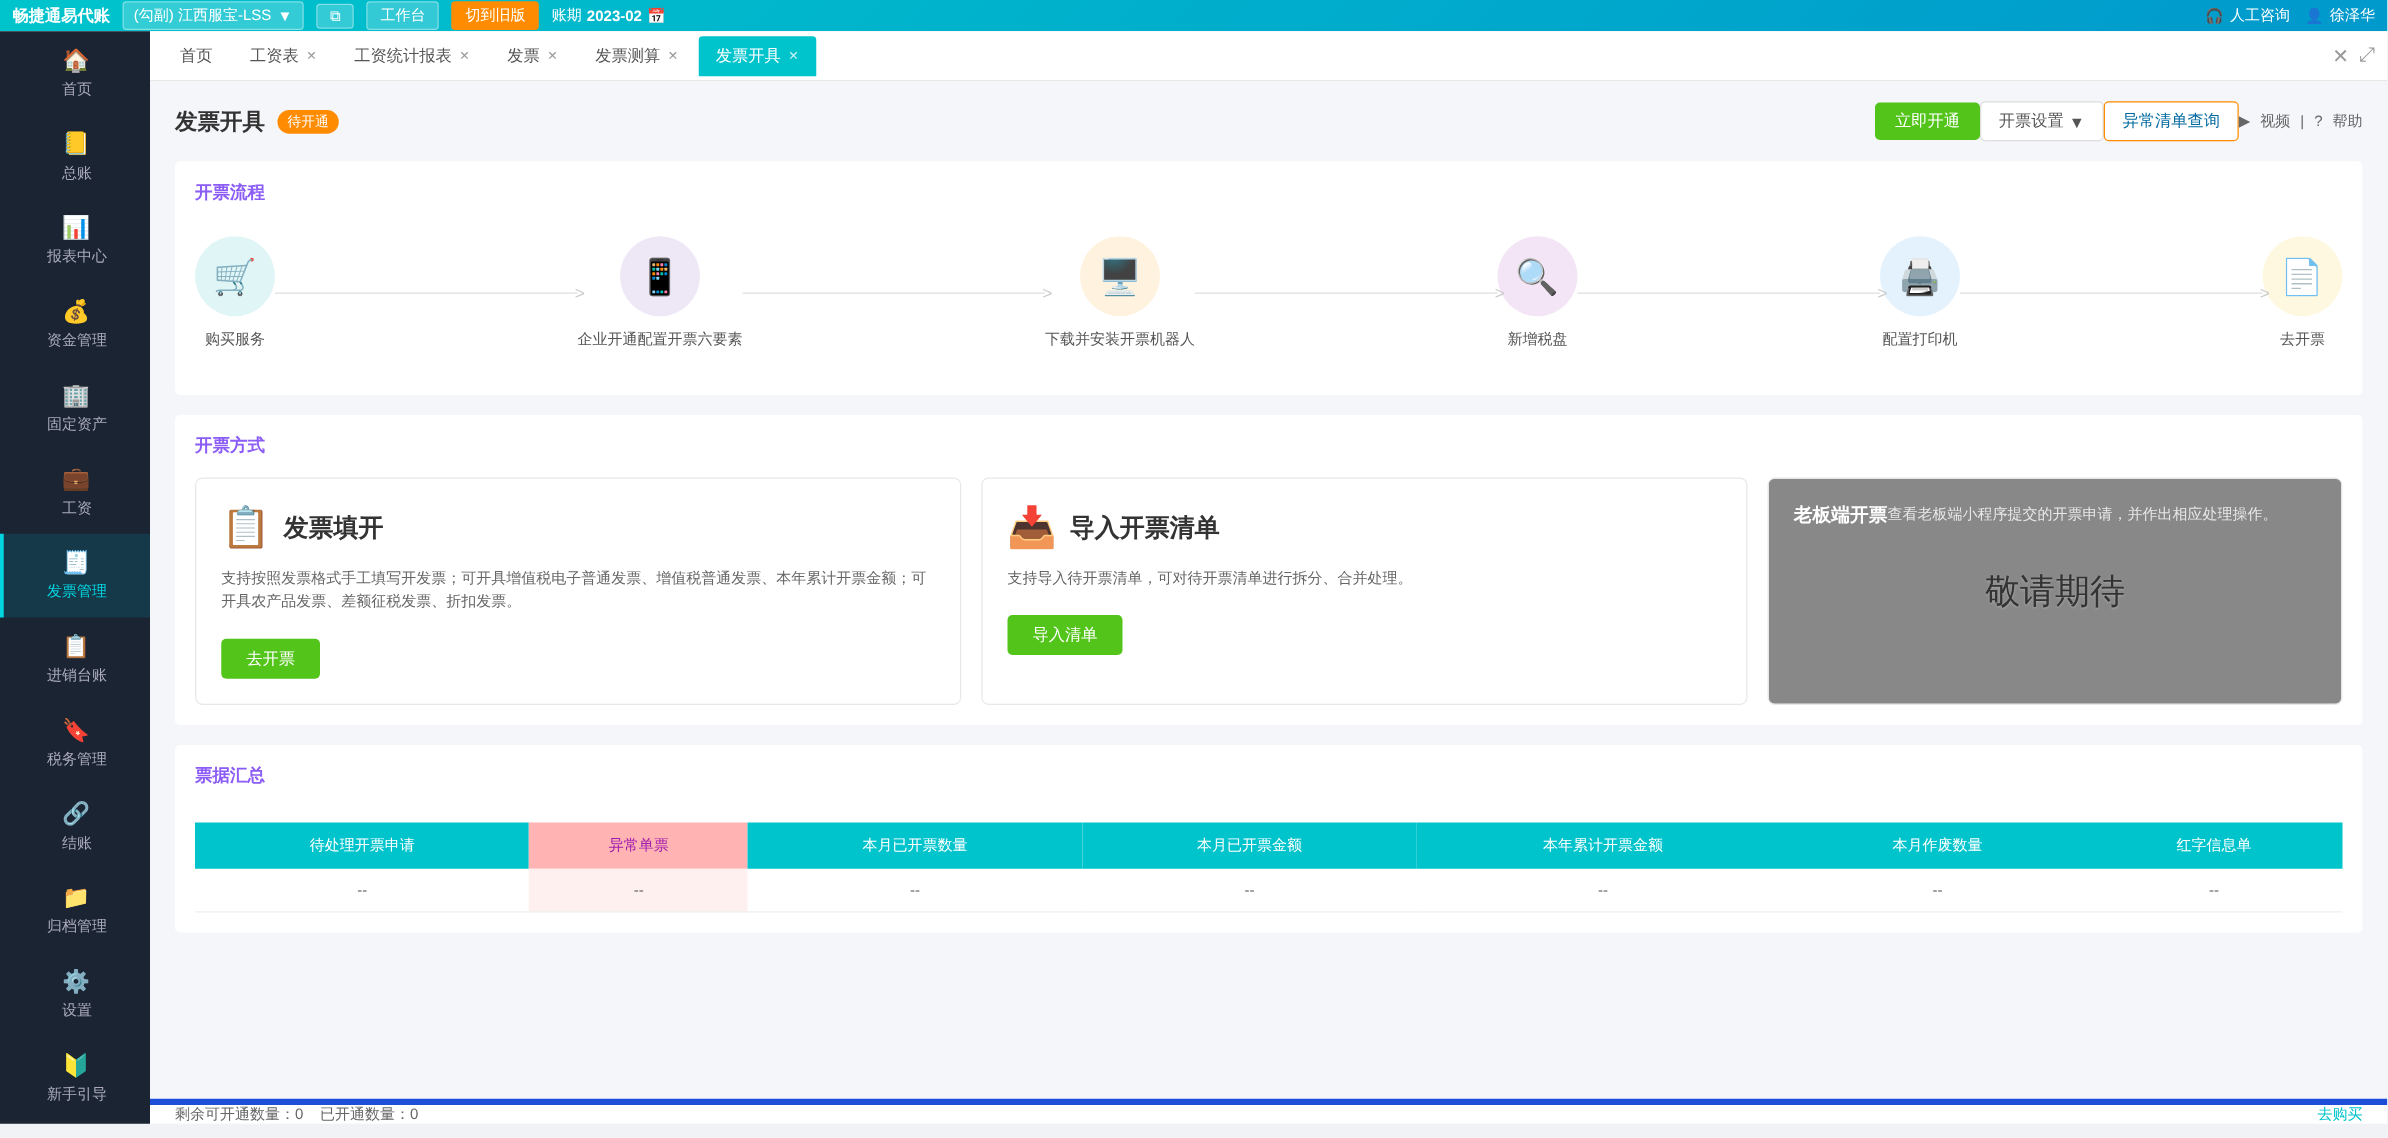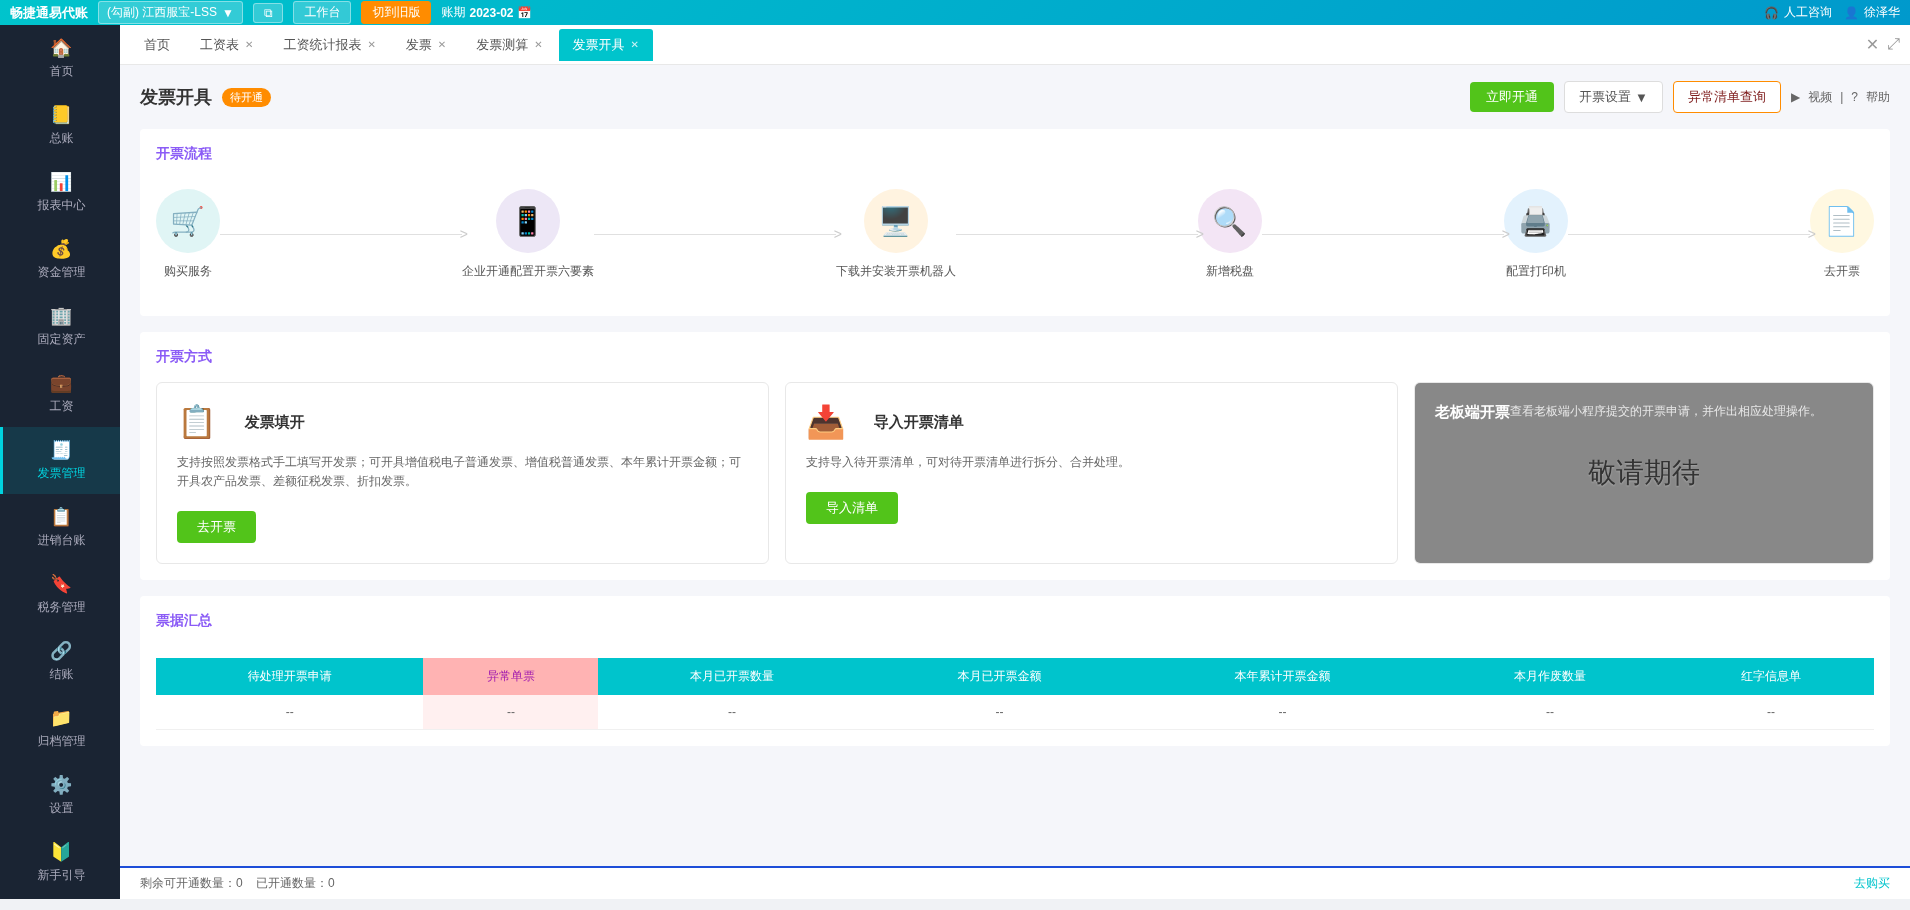--- a/index.html
+++ b/index.html
@@ -113,21 +113,21 @@
     }
     .page-title-area { display: flex; align-items: center; gap: 10px; }
     .page-title { font-size: 18px; font-weight: bold; color: #333; }
     .status-badge {
       background: #ff8c00;
       color: white;
       padding: 2px 8px;
       border-radius: 10px;
       font-size: 11px;
     }
-    .header-actions { display: flex; align-items: center; gap: 10px; }
+    .header-actions { display: flex; align-items: center; }
     .btn-primary {
       background: #52c41a;
       color: white;
       border: none;
       padding: 6px 16px;
       border-radius: 4px;
       cursor: pointer;
       font-size: 13px;
     }
     .btn-outline {
@@ -137,21 +137,21 @@
       padding: 6px 14px;
       border-radius: 4px;
       cursor: pointer;
       font-size: 13px;
       display: flex;
       align-items: center;
       gap: 4px;
     }
     .btn-orange {
       background: white;
-      color: #7f1d1d;
+      color: #0369a1;
       border: 1px solid #ff8c00;
       padding: 6px 14px;
       border-radius: 4px;
       cursor: pointer;
       font-size: 13px;
     }
     .view-controls { display: flex; align-items: center; gap: 8px; font-size: 12px; color: #666; }
 
     
     .section { background: white; border-radius: 4px; padding: 16px; margin-bottom: 16px; }
@@ -186,21 +186,21 @@
     .issue-cards { display: flex; gap: 16px; }
     .issue-card {
       flex: 1;
       border: 1px solid #e8e8e8;
       border-radius: 6px;
       padding: 20px;
       position: relative;
     }
     .issue-card-header { display: flex; align-items: center; gap: 10px; margin-bottom: 12px; }
     .issue-card-icon { font-size: 32px; }
-    .issue-card-title { font-size: 15px; font-weight: bold; color: #333; margin-left: 18px; }
+    .issue-card-title { font-size: 20px; font-weight: bold; color: #333; }
     .issue-card-desc { font-size: 12px; color: #666; line-height: 1.6; margin-bottom: 20px; }
     .issue-card-btn {
       background: #52c41a;
       color: white;
       border: none;
       padding: 7px 20px;
       border-radius: 4px;
       cursor: pointer;
       font-size: 13px;
     }
@@ -252,23 +252,23 @@
     .summary-table td {
       padding: 10px;
       text-align: center;
       font-size: 12px;
       color: #666;
       border-bottom: 1px solid #f0f0f0;
     }
 
     
     .footer {
-      height: 33px;
+      height: 20px;
       background: white;
-      border-top: 2px solid #1d4ed8;
+      border-top: 5px solid #1d4ed8;
       display: flex;
       align-items: center;
       padding: 0 20px;
       font-size: 12px;
       color: #666;
       justify-content: space-between;
       flex-shrink: 0;
     }
     .footer-link { color: #00c4cc; cursor: pointer; }
 

